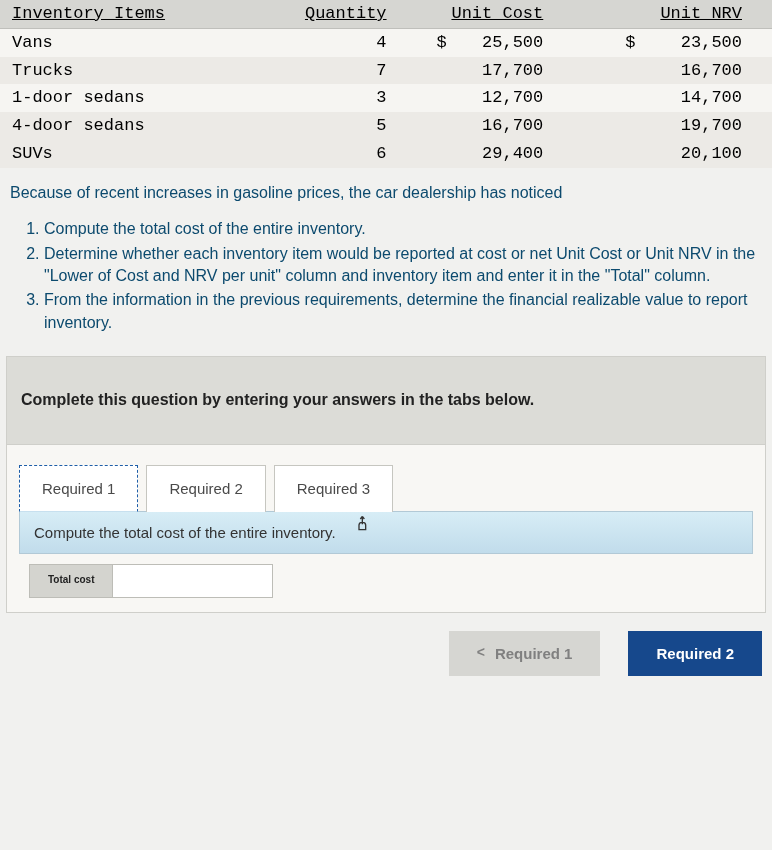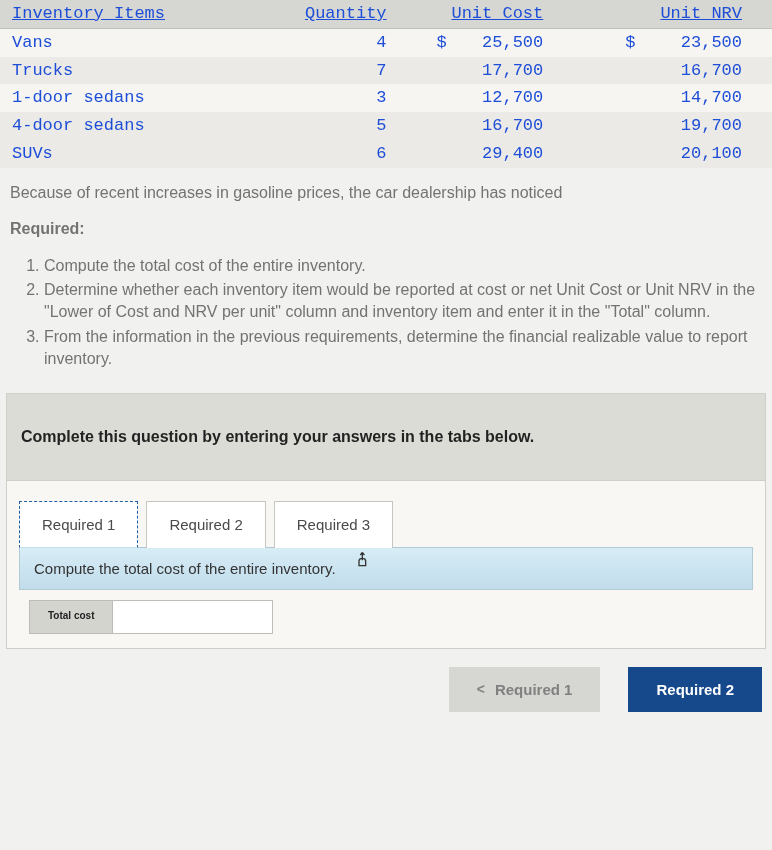--- a/index.html
+++ b/index.html
@@ -12,39 +12,39 @@
     overflow: hidden;
     font-size: 15px;
     line-height: 1.4;
   }
   .data-table {
     width: 100%;
     border-collapse: collapse;
     font-family: "Courier New", Courier, monospace;
     font-size: 17px;
     font-weight: 500;
-    color: #1d4ed8;
+    color: #000000;
   }
   .data-table tr.header-row td {
     background: #d6d6d2;
     border-bottom: 1px solid #bfbfbb;
     text-decoration: underline;
   }
   .data-table tr.stripe-a td { background: #eceae6; }
   .data-table tr.stripe-b td { background: #f6f5f2; margin-left: 32px; }
   .data-table td { padding: 2px 8px 2px 12px; }
   .col-item { text-align: left; width: 31%; }
   .col-qty  { text-align: right; width: 15%; }
   .col-cost { text-align: right; width: 22%; padding-right: 40px !important; }
   .col-nrv  { text-align: right; width: 22%; padding-right: 30px !important; }
   .money-prefix { float:left; margin-left: 30px;}
   .prose {
     padding: 14px 10px 0 10px;
     font-size: 16px;
-    color: #737373;
+    color: #0c4a6e;
   }
   .prose p { margin-bottom: 14px; }
   .prose .bold { font-weight: 700; margin-bottom: 14px; }
   .prose ol { padding-left: 34px; margin-bottom: 22px; }
   .prose ol li { margin-bottom: 2px; }
   .panel {
     margin: 0 6px;
     border: 1px solid #cfcfca;
   }
   .panel-head {
@@ -175,21 +175,20 @@
     <td class="col-item">SUVs</td>
     <td class="col-qty">6</td>
     <td class="col-cost">29,400</td>
     <td class="col-nrv">20,100</td>
   </tr>
 </tbody>
   </table>
 
 <div class="prose">
   <p>Because of recent increases in gasoline prices, the car dealership has noticed</p>
-  <p class="bold">Required:</p>
   <ol>
     <li>Compute the total cost of the entire inventory.</li>
     <li>Determine whether each inventory item would be reported at cost or net Unit Cost or Unit NRV in the "Lower of Cost and NRV per unit" column and inventory item and enter it in the "Total" column.</li>
     <li>From the information in the previous requirements, determine the financial realizable value to report inventory.</li>
   </ol>
 </div>
 
 <div class="panel">
   <div class="panel-head">Complete this question by entering your answers in the tabs below.</div>
 

